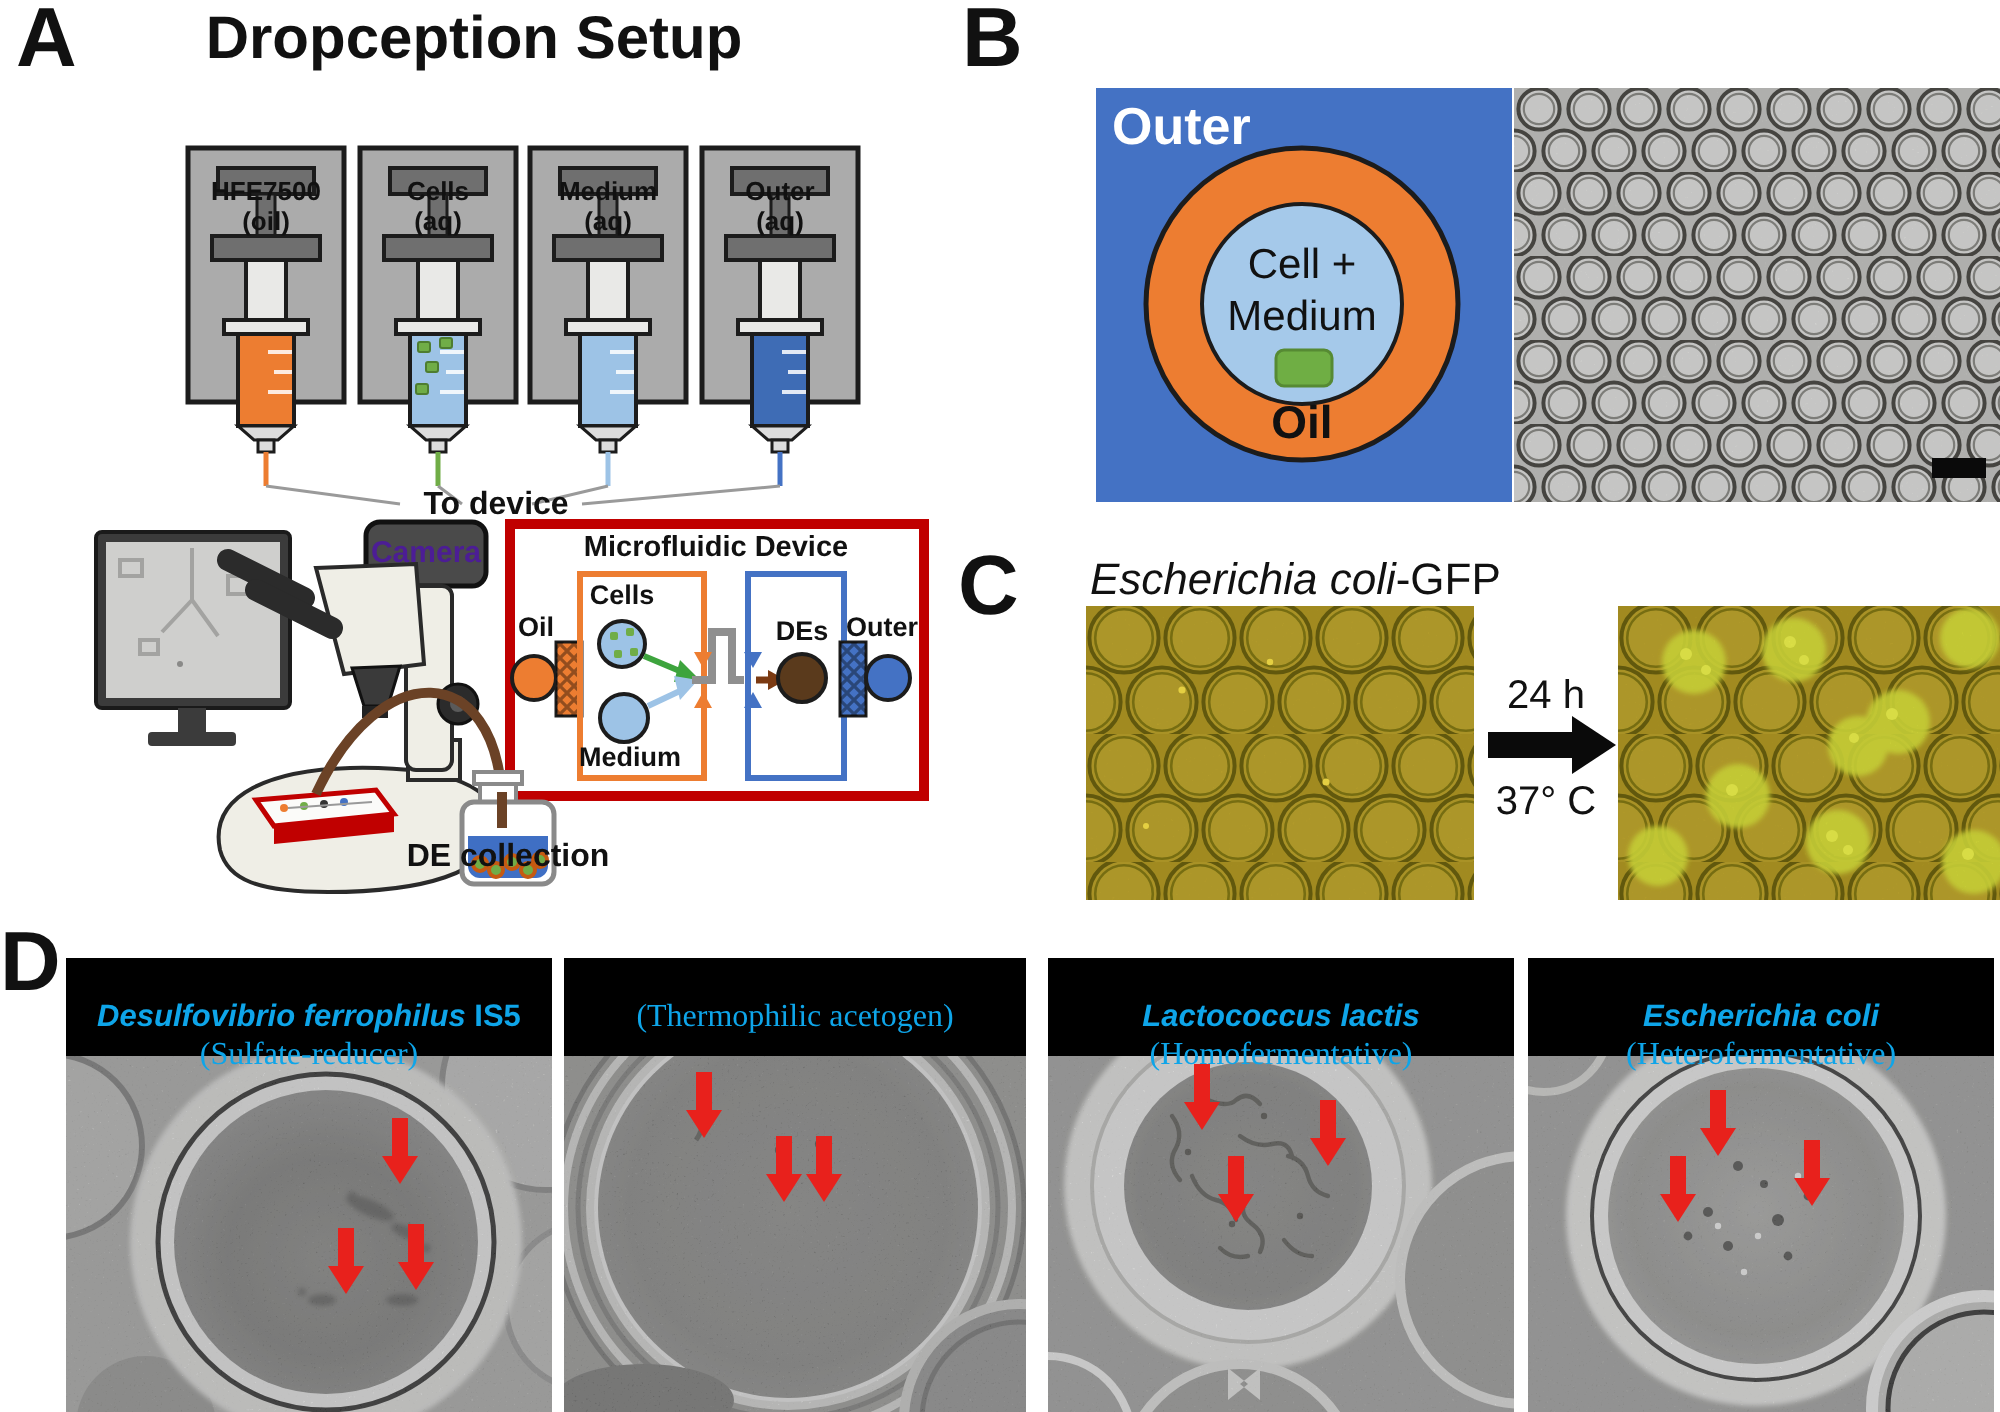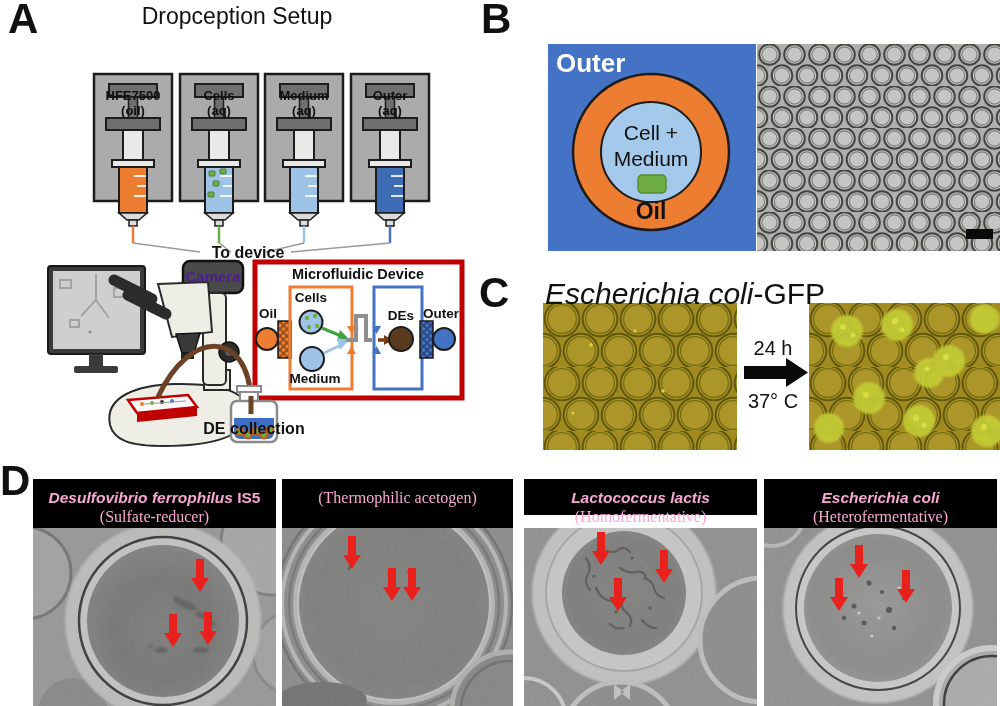--- a/index.html
+++ b/index.html
@@ -1,32 +1,32 @@
 <!DOCTYPE html>
 <html><head>
 <meta charset="utf-8">
 <style>
   html,body{margin:0;padding:0;background:#fff;}
   #fig{position:relative;width:1000px;height:706px;background:#fff;overflow:hidden;
        font-family:"Liberation Sans",sans-serif;color:#111;}
   .abs{position:absolute;}
   .ctr{text-align:center;}
   .plabel{font-size:42px;font-weight:800;line-height:1;}
-  .title{font-size:23px;font-weight:normal;text-align:center;}
+  .title{font-size:30px;font-weight:bold;text-align:center;}
   .pumplbl{font-size:13px;font-weight:bold;line-height:1.15;margin-top:44px;}
   .small-b{font-size:16px;font-weight:bold;}
   .dev-lbl{font-size:13.5px;font-weight:bold;}
   .cam-lbl{font-size:15px;font-weight:bold;color:#4c1d95;}
   .b-outer{font-size:26px;font-weight:bold;color:#fff;}
   .b-core{font-size:21px;font-weight:normal;line-height:1.25;}
   .b-oil{font-size:23px;font-weight:bold;}
-  .c-title{font-size:30px;}
+  .c-title{font-size:22px;}
   .c-title .sp{font-style:italic;}
   .c-cond{font-size:20px;}
-  .d-head{background:#000;color:#f9a8d4;text-align:center;padding-top:9px;box-sizing:border-box;}
+  .d-head{background:#000;color:#0ea5e9;text-align:center;padding-top:20px;box-sizing:border-box;}
   .d-l1{font-size:15.5px;font-weight:bold;line-height:1.25;}
   .d-l1 .sp{font-style:italic;}
   .d-l2{font-size:16px;line-height:1.25;font-family:Liberation Serif, serif;}
 </style>
 </head>
 <body>
 
 <div id="fig">
 
 <svg class="abs" style="left:0;top:0" width="1000" height="706" viewBox="0 0 1000 706">
@@ -482,21 +482,21 @@
 
 <div class="abs plabel" style="left:0px;top:460px">D</div>
 
 <div class="abs d-head" style="left:33px;top:479px;width:243px;height:49px">
   <div class="d-l1"><span class="sp">Desulfovibrio ferrophilus</span><span> IS5</span></div>
   <div class="d-l2">(Sulfate-reducer)</div>
 </div>
 <div class="abs d-head" style="left:282px;top:479px;width:231px;height:49px">
   <div class="d-l2">(Thermophilic acetogen)</div>
 </div>
-<div class="abs d-head" style="left:524px;top:479px;width:233px;height:36px">
+<div class="abs d-head" style="left:524px;top:479px;width:233px;height:49px">
   <div class="d-l1"><span class="sp">Lactococcus lactis</span><span></span></div>
   <div class="d-l2">(Homofermentative)</div>
 </div>
 <div class="abs d-head" style="left:764px;top:479px;width:233px;height:49px">
   <div class="d-l1"><span class="sp">Escherichia coli</span><span></span></div>
   <div class="d-l2">(Heterofermentative)</div>
 </div>
 
 </div>
 

